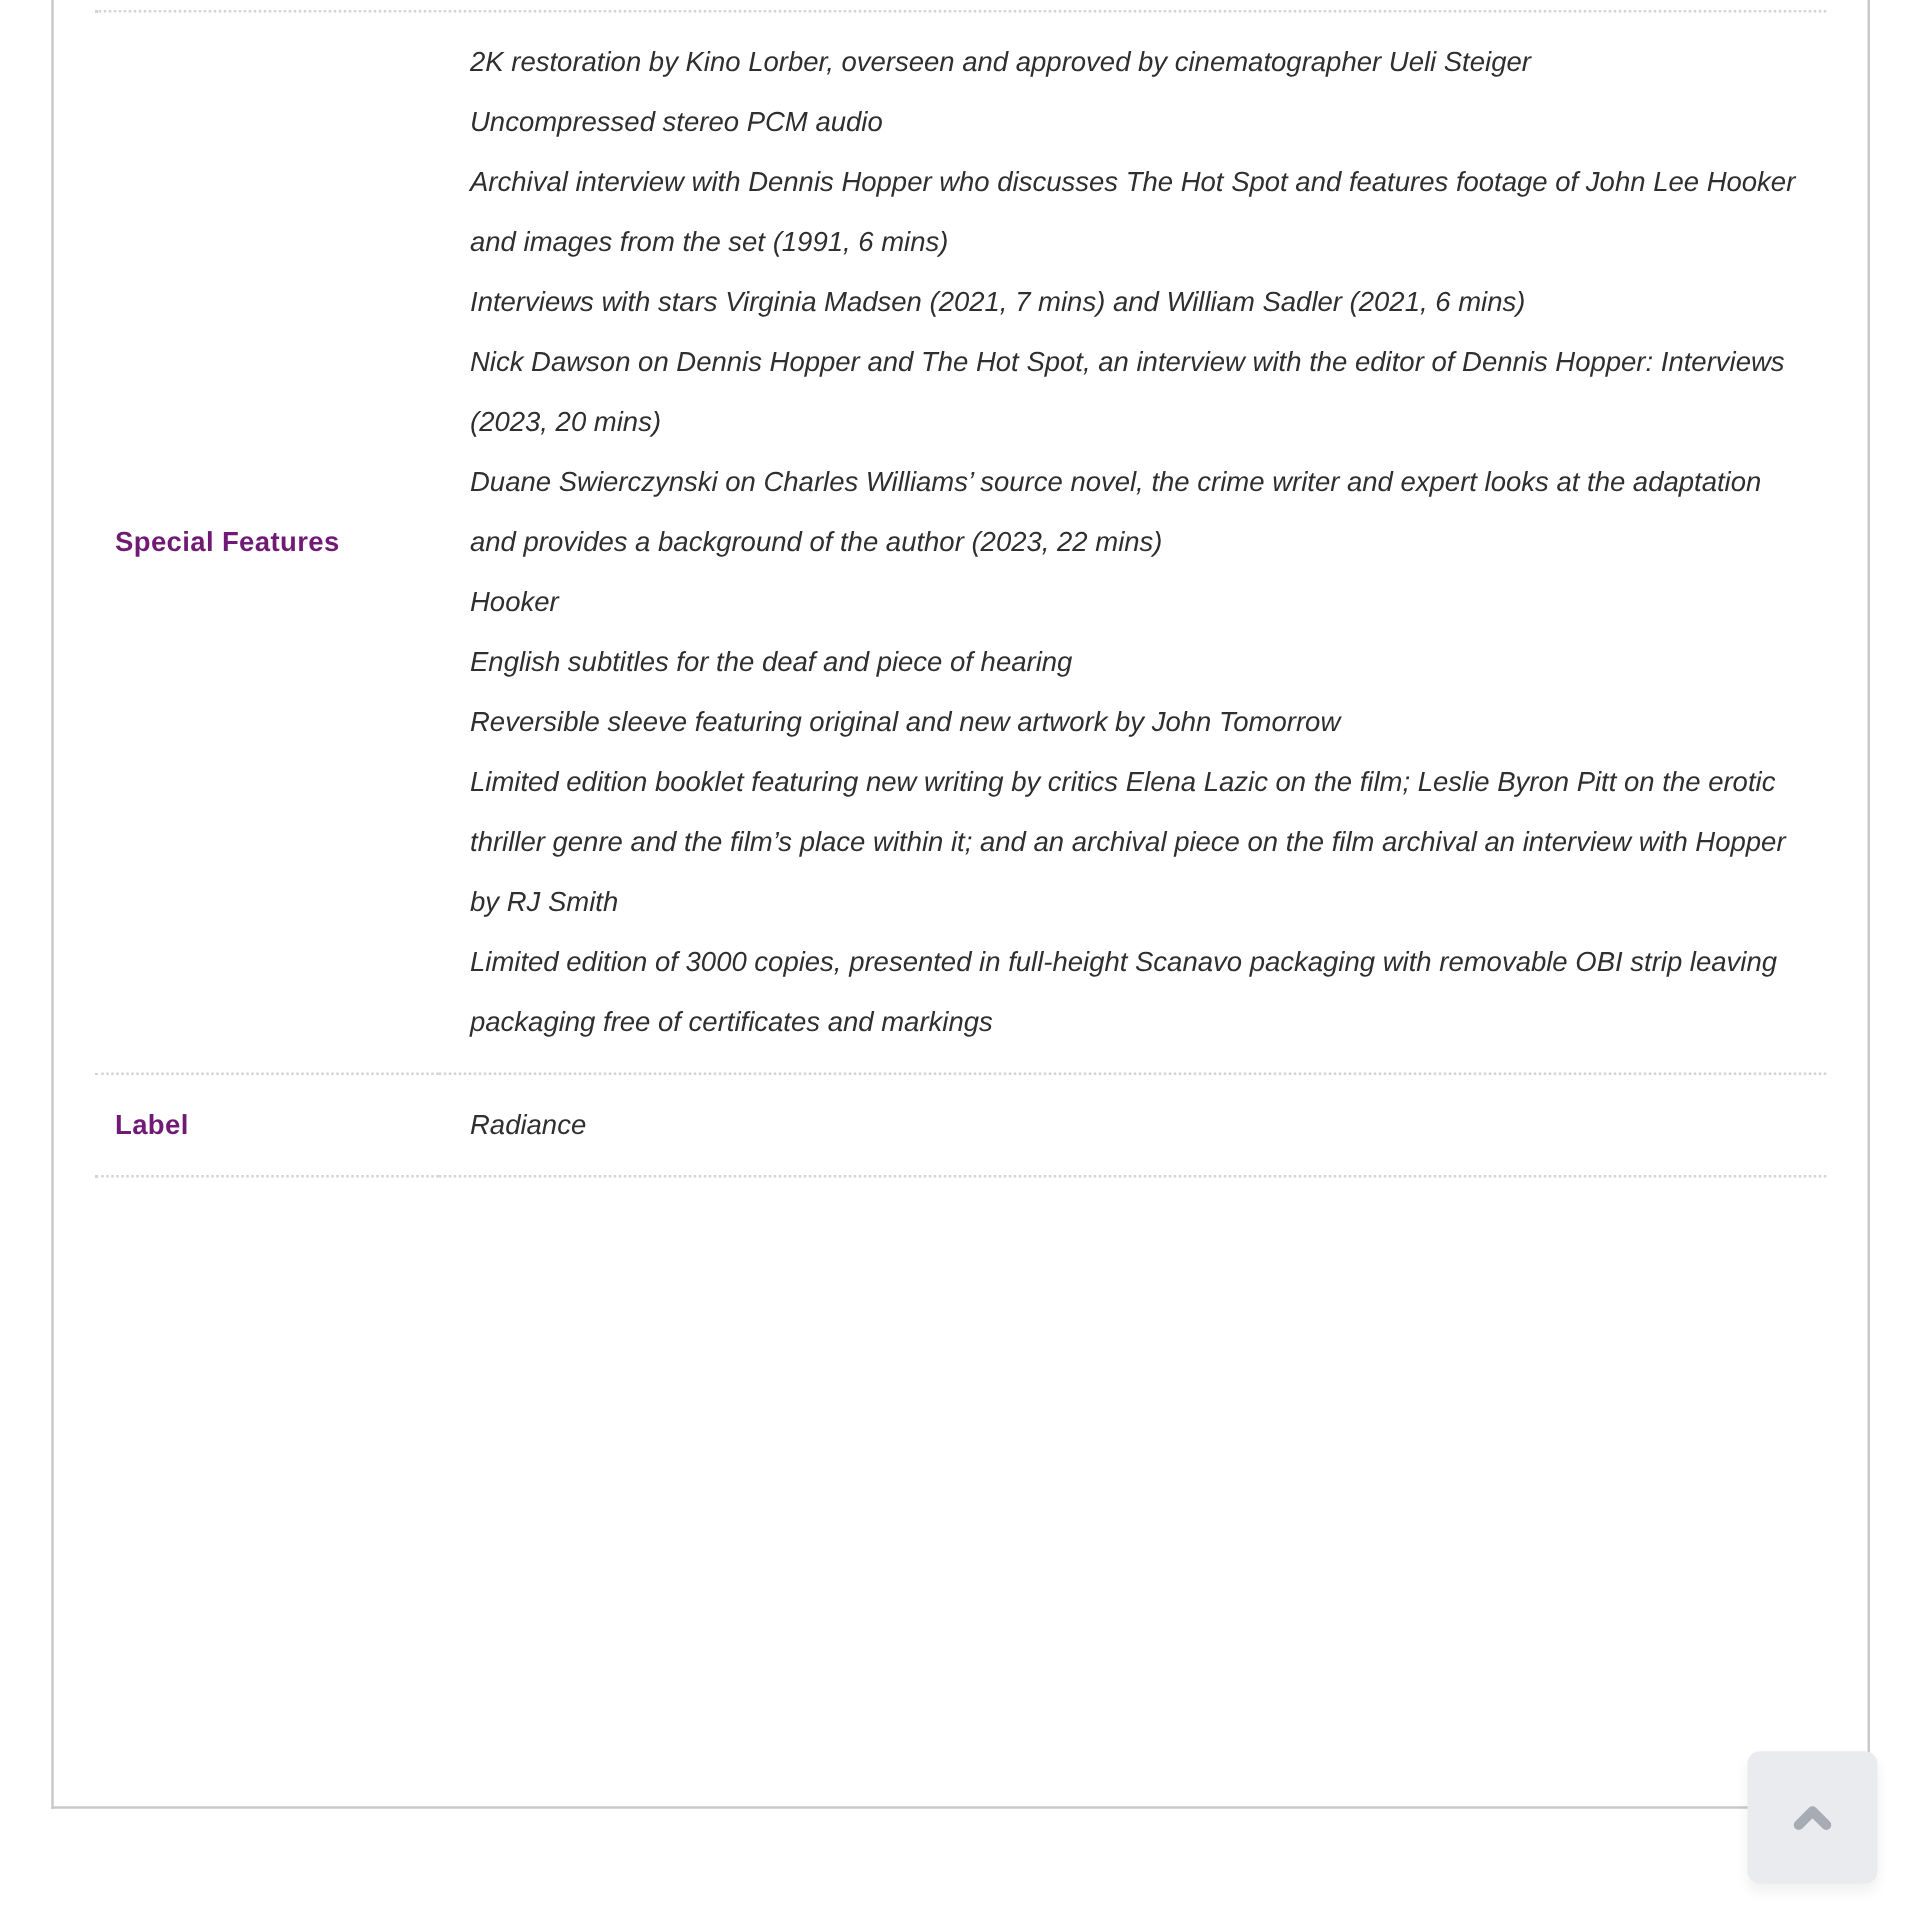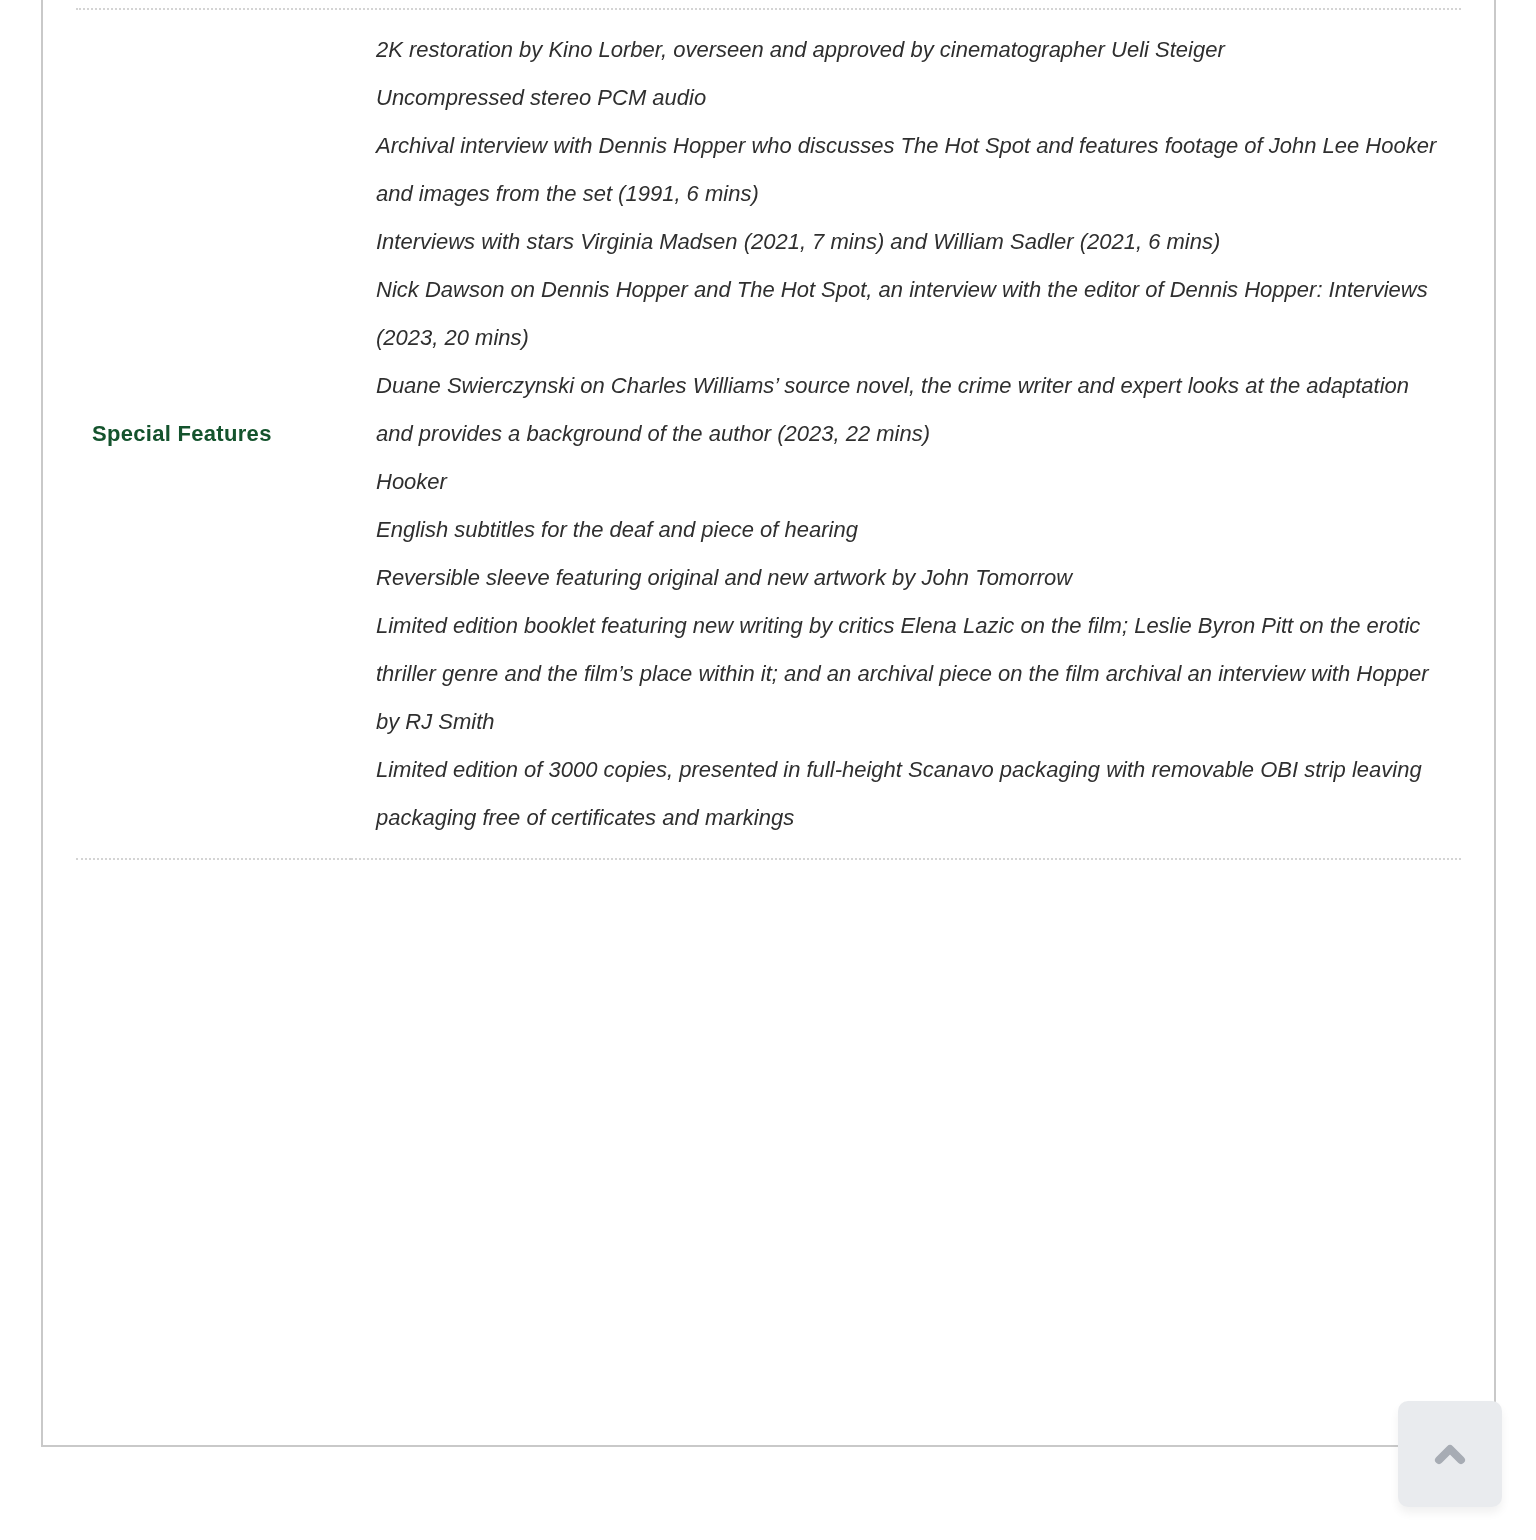--- a/index.html
+++ b/index.html
@@ -45,21 +45,21 @@
     vertical-align: middle;
     border-bottom: 2px dotted #d4d4d4;
     font-size: 22px;
     line-height: 48px;
   }
 
   .spec-label {
     width: 275px;
     padding: 16px 10px 16px 16px;
     font-weight: 700;
-    color: #14532d;
+    color: #701a75;
     letter-spacing: 0.3px;
   }
 
   .spec-value {
     padding: 16px 10px 16px 25px;
     font-style: italic;
     color: #2f2f2f;
   }
 
   .spec-row.shaded .spec-label,
@@ -107,20 +107,24 @@
         <div class="feature-item">Duane Swierczynski on Charles Williams’ source novel, the crime writer and expert looks at the adaptation and provides a background of the author (2023, 22 mins)</div>
         <div class="feature-item">Hooker</div>
         <div class="feature-item">English subtitles for the deaf and piece of hearing</div>
         <div class="feature-item">Reversible sleeve featuring original and new artwork by John Tomorrow</div>
         <div class="feature-item">Limited edition booklet featuring new writing by critics Elena Lazic on the film; Leslie Byron Pitt on the erotic thriller genre and the film’s place within it; and an archival piece on the film archival an interview with Hopper by RJ Smith</div>
         <div class="feature-item">Limited edition of 3000 copies, presented in full-height Scanavo packaging with removable OBI strip leaving packaging free of certificates and markings</div>
       </div>
     </div>
 
 
+    <div class="spec-row">
+      <div class="spec-label">Label</div>
+      <div class="spec-value">Radiance</div>
+    </div>
 
   </div>
 </div>
 
 <button class="scroll-top-btn" aria-label="Scroll to top">
   <span style="display:flex;">
     <svg viewBox="0 0 38 30" fill="none" xmlns="http://www.w3.org/2000/svg">
       <polyline points="8,21 19,10 30,21" stroke="#a7acb4" stroke-width="8" stroke-linecap="round" stroke-linejoin="round" fill="none"></polyline>
     </svg>
   </span>

